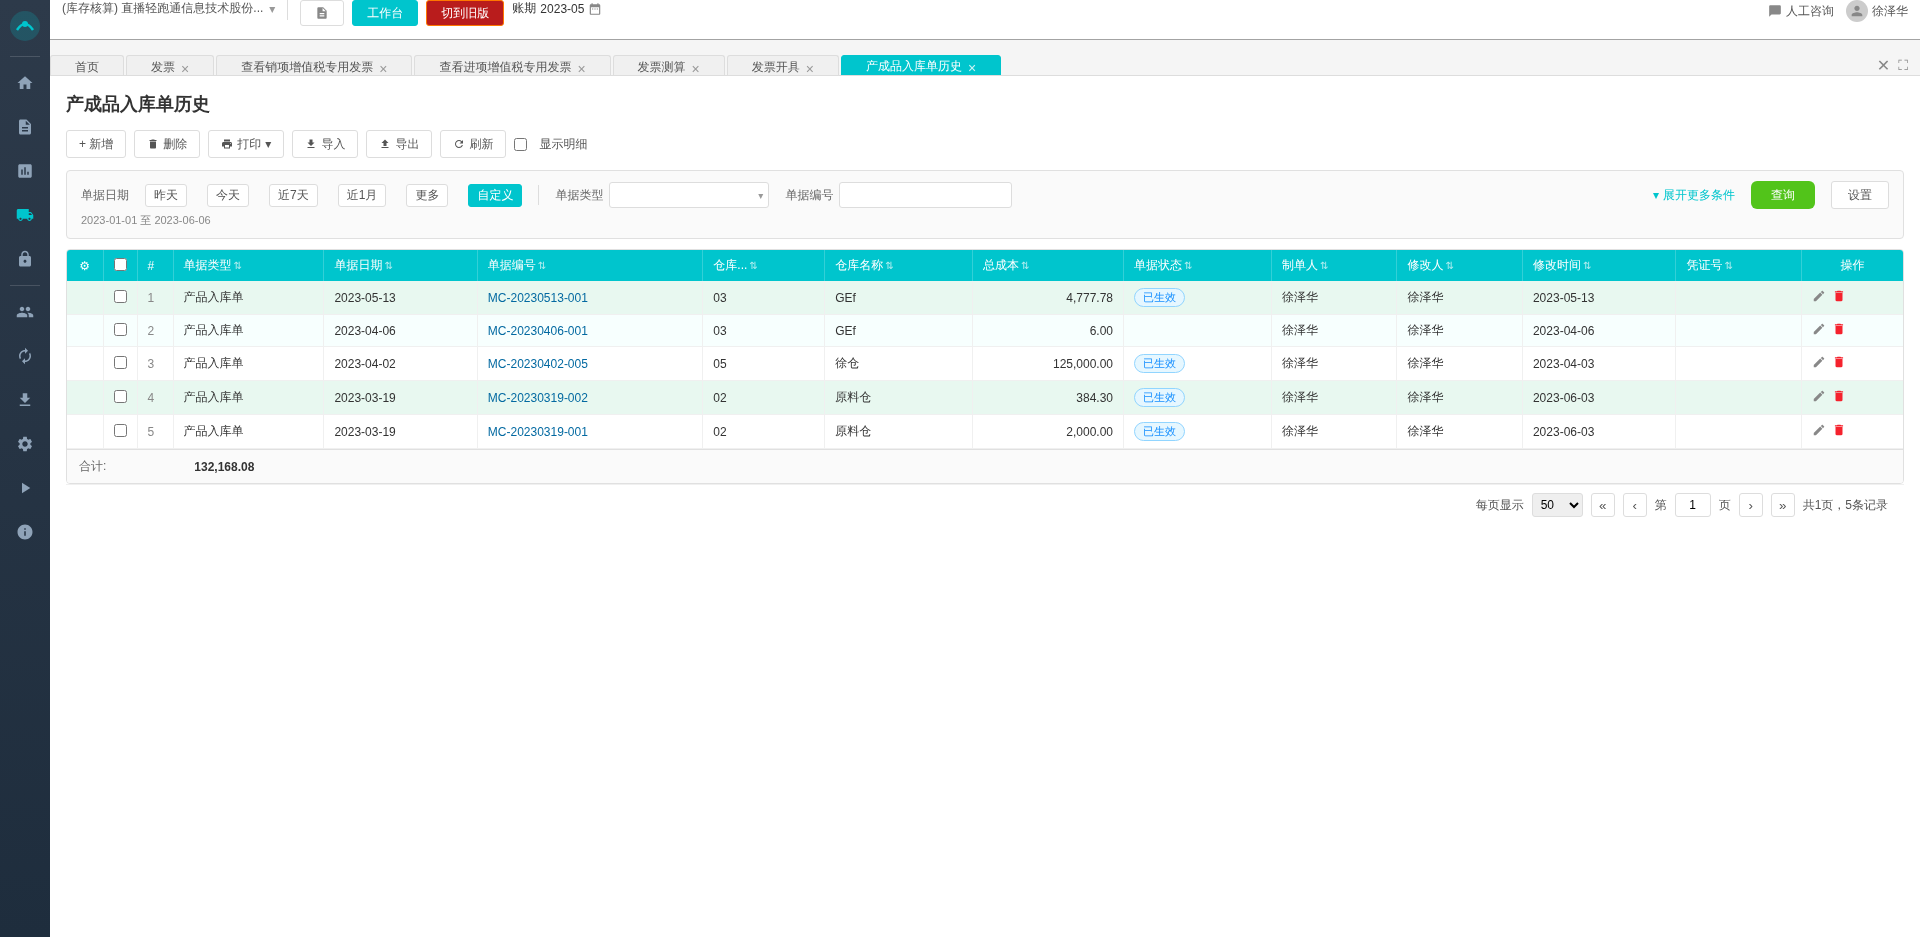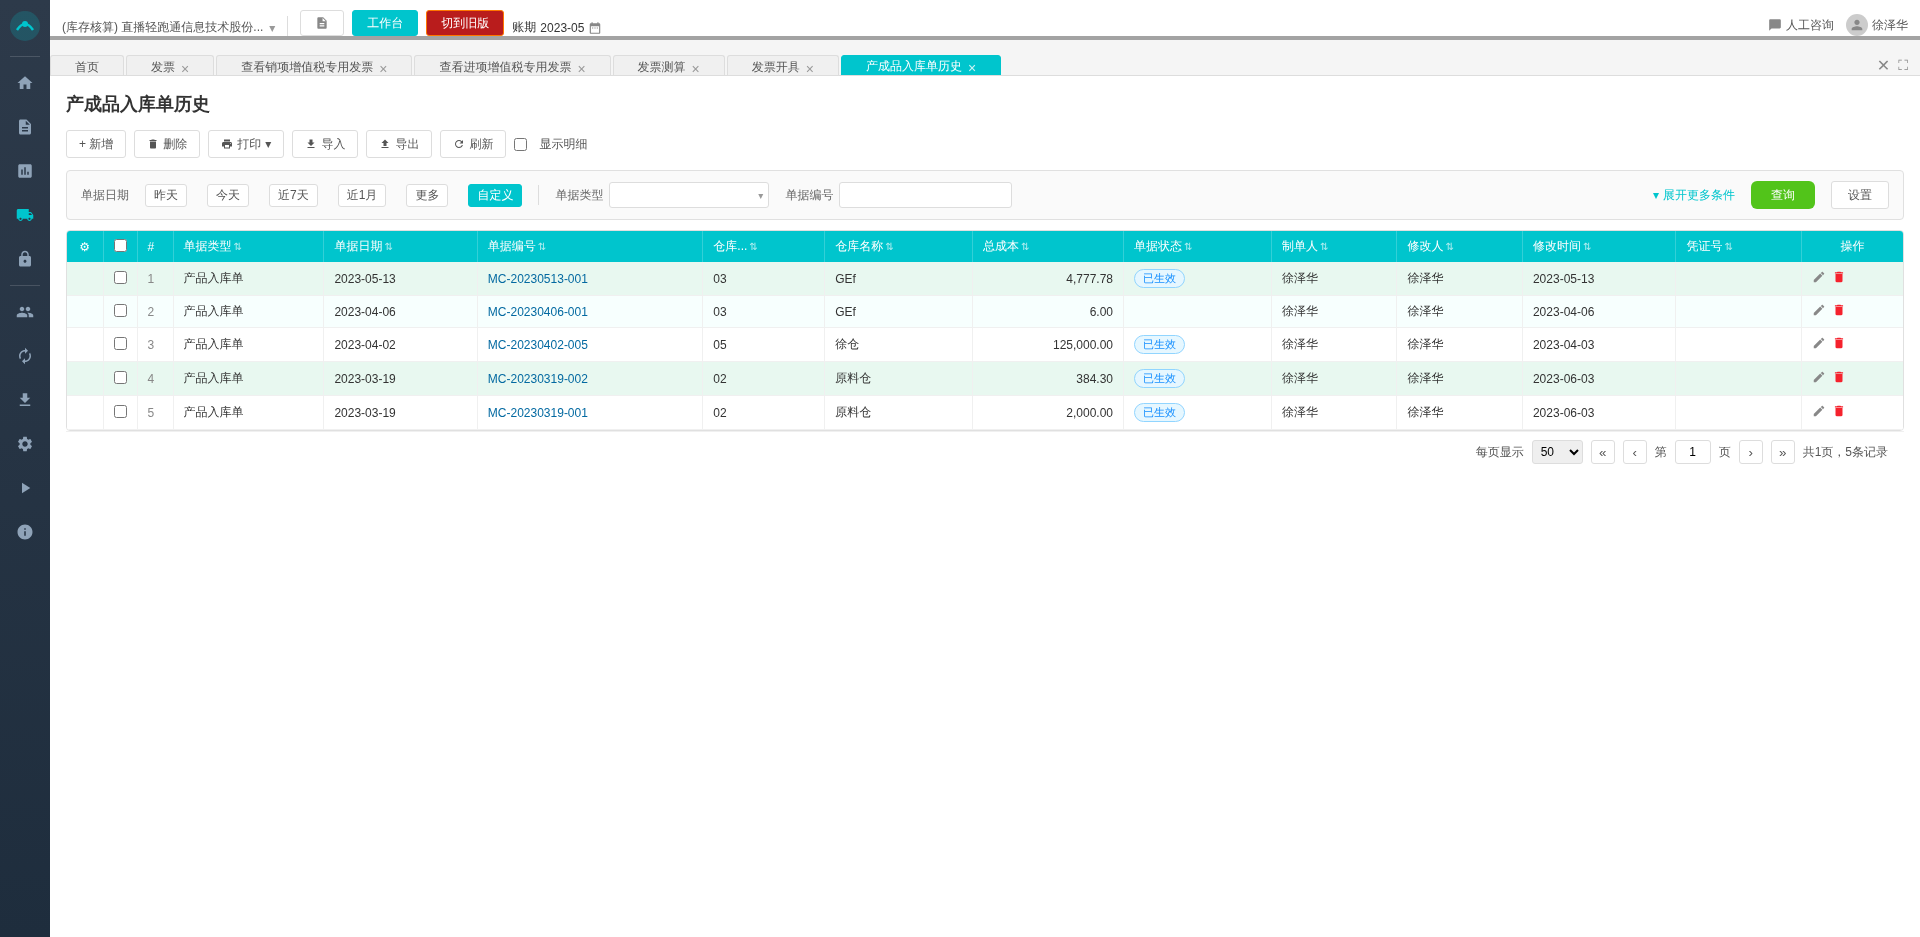--- a/index.html
+++ b/index.html
@@ -10,21 +10,21 @@
     .sidebar { width: 50px; background: linear-gradient(180deg, #2d3a4a 0%, #1e2d3d 100%); display: flex; flex-direction: column; align-items: center; padding-top: 8px; flex-shrink: 0; }
     .sidebar-logo { width: 36px; height: 36px; background: transparent; display: flex; align-items: center; justify-content: center; margin-bottom: 8px; }
     .sidebar-logo svg { width: 32px; height: 32px; }
     .sidebar-item { width: 40px; height: 40px; display: flex; align-items: center; justify-content: center; color: #8fa3b8; cursor: pointer; border-radius: 4px; margin: 2px 0; }
     .sidebar-item.active { color: #00c5cd; }
     .sidebar-divider { width: 30px; height: 1px; background: rgba(255,255,255,0.15); margin: 4px 0; }
 
     .main-content { flex: 1; display: flex; flex-direction: column; overflow: hidden; }
 
     
-    .topbar { height: 40px; background: #fff; border-bottom: 4px solid #a3a3a3; display: flex; align-items: flex-end; padding: 0 12px; gap: 8px; flex-shrink: 0; }
+    .topbar { height: 40px; background: #fff; border-bottom: 1px solid #a3a3a3; display: flex; align-items: flex-start; padding: 0 12px; gap: 8px; flex-shrink: 0; }
     .topbar-brand { display: flex; align-items: center; gap: 6px; font-size: 12px; color: #555; max-width: 280px; }
     .topbar-divider { width: 1px; height: 20px; background: #ddd; margin: 0 4px; }
     .topbar-btn { height: 26px; padding: 0 14px; border-radius: 3px; border: 1px solid #ddd; background: #fff; cursor: pointer; font-size: 12px; color: #333; display: flex; align-items: center; }
     .topbar-btn.primary { background: #00c5cd; border-color: #00c5cd; color: #fff; }
     .topbar-btn.orange { background: #b91c1c; border-color: #ff7700; color: #fff; }
     .topbar-period { font-size: 12px; color: #333; display: flex; align-items: center; gap: 4px; }
     .topbar-right { margin-left: auto; display: flex; align-items: center; gap: 12px; font-size: 12px; color: #555; }
     .topbar-user { display: flex; align-items: center; gap: 4px; }
 
     
@@ -306,20 +306,21 @@
           </div>
           <div style="margin-left:auto;display:flex;align-items:center;gap:8px;">
             <div class="expand-btn">
               <span>▾</span>
               <span>展开更多条件</span>
             </div>
           </div>
           <button class="query-btn">查询</button>
           <button class="reset-btn">设置</button>
         </div>
+        <div class="filter-date-range">2023-01-01 至 2023-06-06</div>
       </div>
 
       <div class="table-wrap">
         <table>
           <thead>
             <tr>
               <th style="width:36px;text-align:center;">
                 <span style="cursor:pointer;">⚙</span>
               </th>
               <th class="checkbox-th">
@@ -487,20 +488,24 @@
             <svg width="14" height="14" viewBox="0 0 24 24" fill="currentColor">
                         <path d="M6 19c0 1.1.9 2 2 2h8c1.1 0 2-.9 2-2V7H6v12zM19 4h-3.5l-1-1h-5l-1 1H5v2h14V4z"></path>
                       </svg>
           </span>
         </div>
       </td>
     </tr>
             </tbody>
         </table>
 
+        <div class="table-footer">
+          <span class="total-label">合计:</span>
+          <span class="total-value">132,168.08</span>
+        </div>
       </div>
 
       <div class="pagination">
         <span>每页显示</span>
         <select class="page-size-select">
           <option value="20">20</option>
           <option value="50" selected="">50</option>
           <option value="100">100</option>
           <option value="200">200</option>
         </select>

